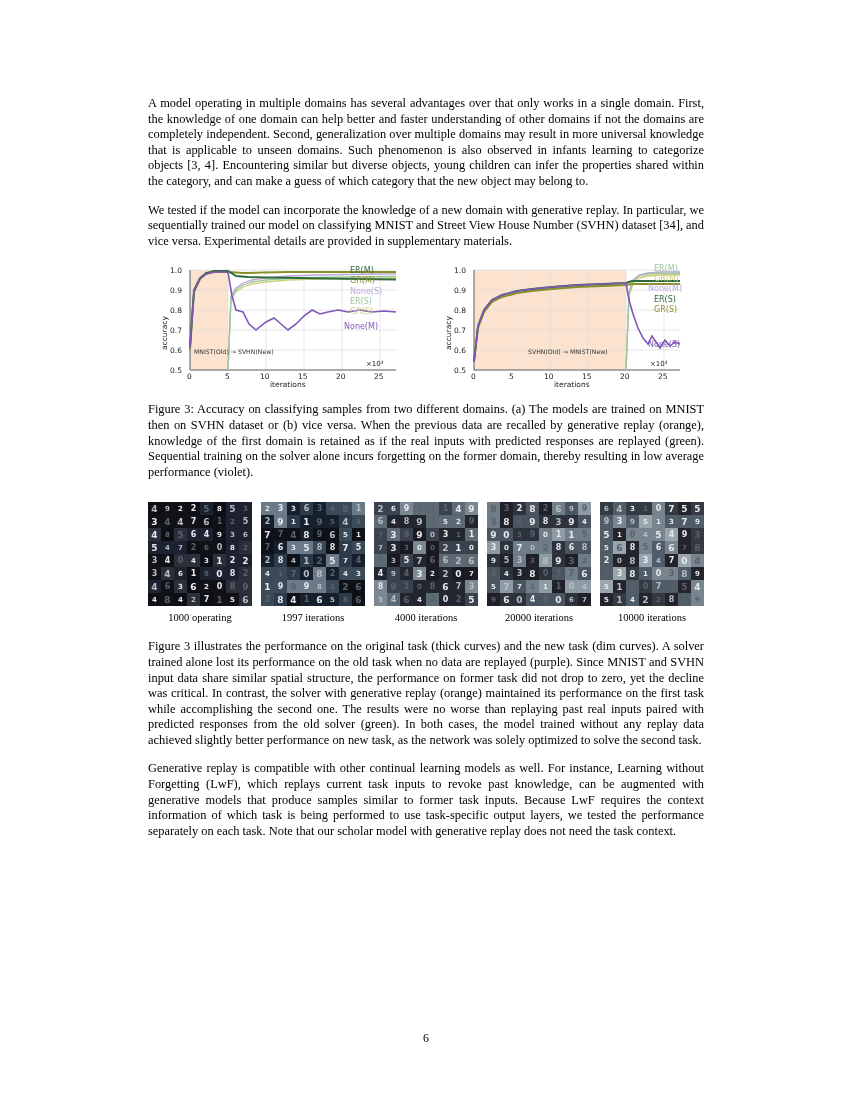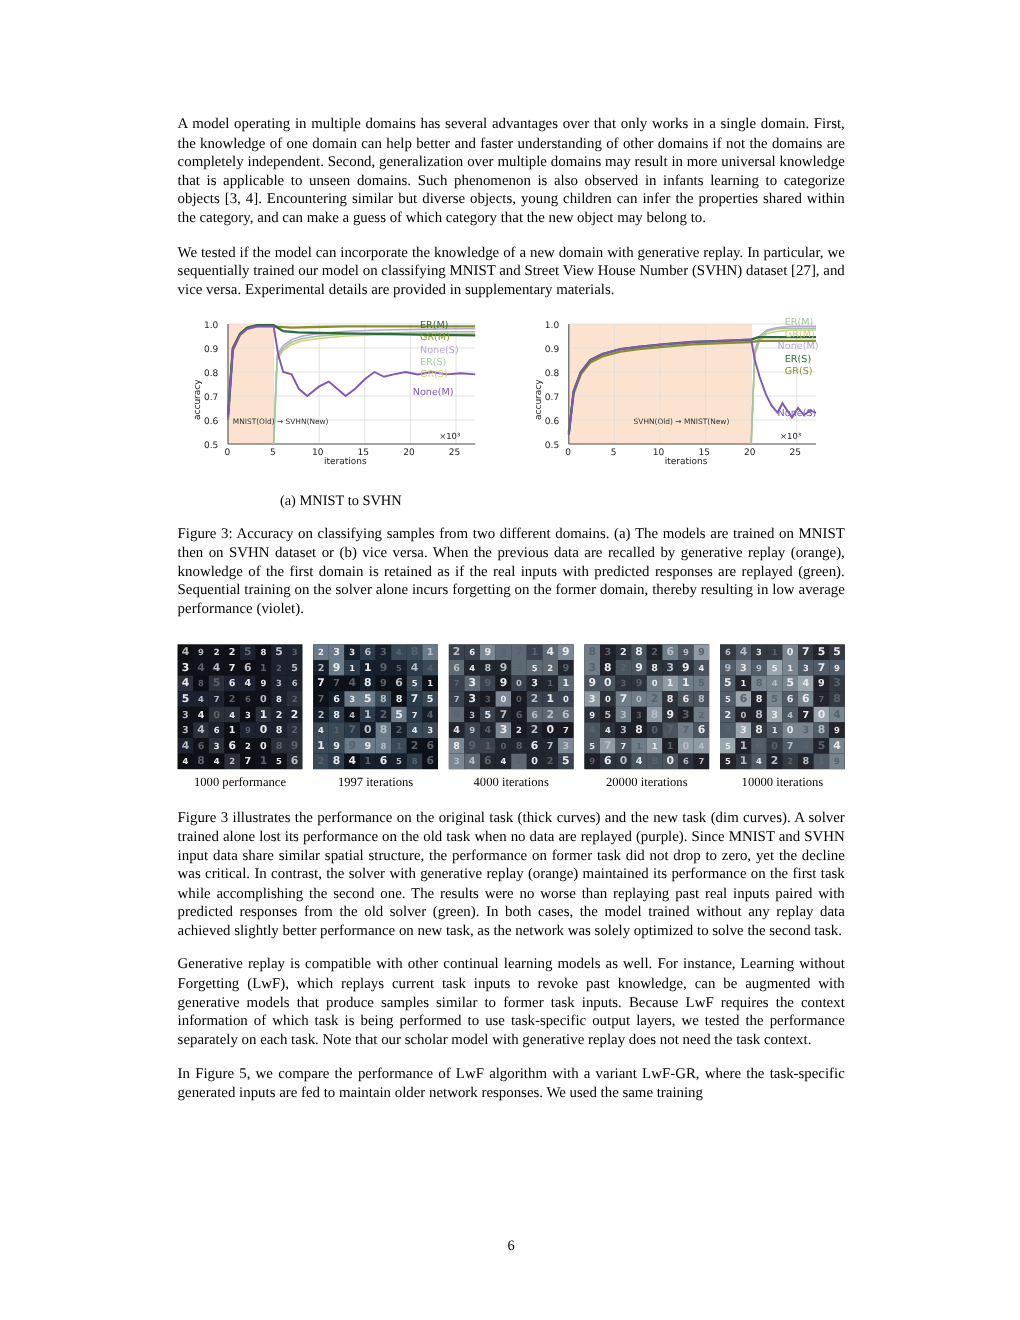--- a/index.html
+++ b/index.html
@@ -140,21 +140,21 @@
     text-align: center;
     font-size: 12px;
   }
 </style>
 </head>
 <body>
 
 <div class="page">
 
   <p class="body-par">A model operating in multiple domains has several advantages over that only works in a single domain. First, the knowledge of one domain can help better and faster understanding of other domains if not the domains are completely independent. Second, generalization over multiple domains may result in more universal knowledge that is applicable to unseen domains. Such phenomenon is also observed in infants learning to categorize objects [3, 4]. Encountering similar but diverse objects, young children can infer the properties shared within the category, and can make a guess of which category that the new object may belong to.</p>
-  <p class="body-par">We tested if the model can incorporate the knowledge of a new domain with generative replay. In particular, we sequentially trained our model on classifying MNIST and Street View House Number (SVHN) dataset [27], and vice versa. Experimental details are provided in supplementary materials.</p>
+  <p class="body-par">We tested if the model can incorporate the knowledge of a new domain with generative replay. In particular, we sequentially trained our model on classifying MNIST and Street View House Number (SVHN) dataset [34], and vice versa. Experimental details are provided in supplementary materials.</p>
 
   <div class="figure-block">
     <div class="fig3-row">
 
       <div class="chart-wrap">
         <div class="chart-canvas">
           <svg width="272" height="128" viewBox="0 0 272 128">
 
             <rect x="42" y="8" width="206" height="100" fill="#ffffff"></rect>
             <rect x="42" y="8" width="38" height="100" fill="#fbe3cf"></rect>
@@ -210,21 +210,20 @@
           <div class="inline-note" style="left:46px; top:86px;">MNIST(Old) → SVHN(New)</div>
 
           
           <div class="legend-item" style="left:202px; top:4px; color:#2f6b3a;">ER(M)</div>
           <div class="legend-item" style="left:202px; top:14px; color:#8a8f2a;">GR(M)</div>
           <div class="legend-item" style="left:202px; top:25px; color:#b9a6d6;">None(S)</div>
           <div class="legend-item" style="left:202px; top:35px; color:#9fc79f;">ER(S)</div>
           <div class="legend-item" style="left:202px; top:45px; color:#cfcf7a;">GR(S)</div>
           <div class="legend-item" style="left:196px; top:60px; color:#7e57b8;">None(M)</div>
         </div>
-        <div class="chart-caption">(a) MNIST to SVHN</div>
       </div>
 
       <div class="chart-wrap">
         <div class="chart-canvas">
           <svg width="272" height="128" viewBox="0 0 272 128">
             <rect x="42" y="8" width="206" height="100" fill="#ffffff"></rect>
             <rect x="42" y="8" width="152" height="100" fill="#fbe3cf"></rect>
             <g stroke="#dddddd" stroke-width="0.7">
               <line x1="42" y1="108" x2="248" y2="108"></line>
               <line x1="42" y1="88" x2="248" y2="88"></line>
@@ -347,21 +346,21 @@
             <div class="digit-cell" style="width: 13px; height: 13px; left: 91px; top: 78px; background: rgb(42, 47, 58); color: rgb(91, 98, 108); font-size: 9px;">9</div>
             <div class="digit-cell" style="width: 13px; height: 13px; left: 0px; top: 91px; background: rgb(13, 15, 20); color: rgb(233, 233, 236); font-size: 7px;">4</div>
             <div class="digit-cell" style="width: 13px; height: 13px; left: 13px; top: 91px; background: rgb(16, 18, 24); color: rgb(91, 98, 108); font-size: 9px;">8</div>
             <div class="digit-cell" style="width: 13px; height: 13px; left: 26px; top: 91px; background: rgb(13, 15, 20); color: rgb(233, 233, 236); font-size: 7px;">4</div>
             <div class="digit-cell" style="width: 13px; height: 13px; left: 39px; top: 91px; background: rgb(42, 47, 58); color: rgb(185, 189, 196); font-size: 7px;">2</div>
             <div class="digit-cell" style="width: 13px; height: 13px; left: 52px; top: 91px; background: rgb(13, 15, 20); color: rgb(233, 233, 236); font-size: 8px;">7</div>
             <div class="digit-cell" style="width: 13px; height: 13px; left: 65px; top: 91px; background: rgb(16, 18, 24); color: rgb(91, 98, 108); font-size: 9px;">1</div>
             <div class="digit-cell" style="width: 13px; height: 13px; left: 78px; top: 91px; background: rgb(16, 18, 24); color: rgb(233, 233, 236); font-size: 7px;">5</div>
             <div class="digit-cell" style="width: 13px; height: 13px; left: 91px; top: 91px; background: rgb(42, 47, 58); color: rgb(185, 189, 196); font-size: 9px;">6</div>
           </div>
-        <div class="sample-label">1000 performance</div>
+        <div class="sample-label">1000 operating</div>
       </div>
       <div class="sample-cell">
         <div class="sample-img" id="grid1">
             <div class="digit-cell" style="width: 13px; height: 13px; left: 0px; top: 0px; background: rgb(106, 122, 136); color: rgb(233, 233, 236); font-size: 7px;">2</div>
             <div class="digit-cell" style="width: 13px; height: 13px; left: 13px; top: 0px; background: rgb(106, 122, 136); color: rgb(233, 233, 236); font-size: 8px;">3</div>
             <div class="digit-cell" style="width: 13px; height: 13px; left: 26px; top: 0px; background: rgb(22, 32, 44); color: rgb(233, 233, 236); font-size: 7px;">3</div>
             <div class="digit-cell" style="width: 13px; height: 13px; left: 39px; top: 0px; background: rgb(43, 59, 74); color: rgb(185, 189, 196); font-size: 8px;">6</div>
             <div class="digit-cell" style="width: 13px; height: 13px; left: 52px; top: 0px; background: rgb(22, 32, 44); color: rgb(91, 98, 108); font-size: 8px;">3</div>
             <div class="digit-cell" style="width: 13px; height: 13px; left: 65px; top: 0px; background: rgb(58, 74, 88); color: rgb(91, 98, 108); font-size: 7px;">4</div>
             <div class="digit-cell" style="width: 13px; height: 13px; left: 78px; top: 0px; background: rgb(58, 74, 88); color: rgb(91, 98, 108); font-size: 9px;">8</div>
@@ -632,16 +631,15 @@
           </div>
         <div class="sample-label">10000 iterations</div>
       </div>
     </div>
   </div>
 
   <div style="height:16px;"></div>
 
   <p class="body-par">Figure 3 illustrates the performance on the original task (thick curves) and the new task (dim curves). A solver trained alone lost its performance on the old task when no data are replayed (purple). Since MNIST and SVHN input data share similar spatial structure, the performance on former task did not drop to zero, yet the decline was critical. In contrast, the solver with generative replay (orange) maintained its performance on the first task while accomplishing the second one. The results were no worse than replaying past real inputs paired with predicted responses from the old solver (green). In both cases, the model trained without any replay data achieved slightly better performance on new task, as the network was solely optimized to solve the second task.</p>
   <p class="body-par">Generative replay is compatible with other continual learning models as well. For instance, Learning without Forgetting (LwF), which replays current task inputs to revoke past knowledge, can be augmented with generative models that produce samples similar to former task inputs. Because LwF requires the context information of which task is being performed to use task-specific output layers, we tested the performance separately on each task. Note that our scholar model with generative replay does not need the task context.</p>
-  <p class="body-par">In Figure 5, we compare the performance of LwF algorithm with a variant LwF-GR, where the task-specific generated inputs are fed to maintain older network responses. We used the same training</p>
 
   <div class="page-number">6</div>
 </div>
 
 </body></html>

